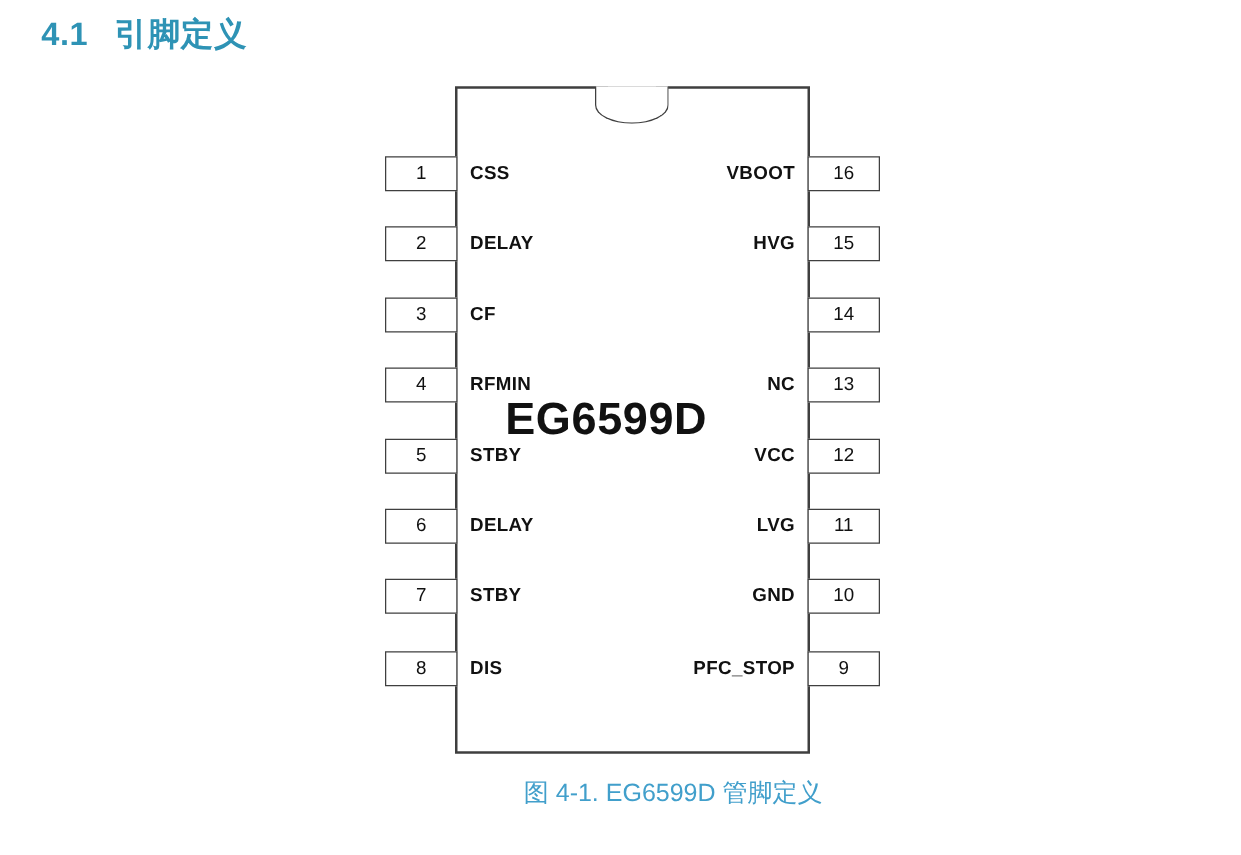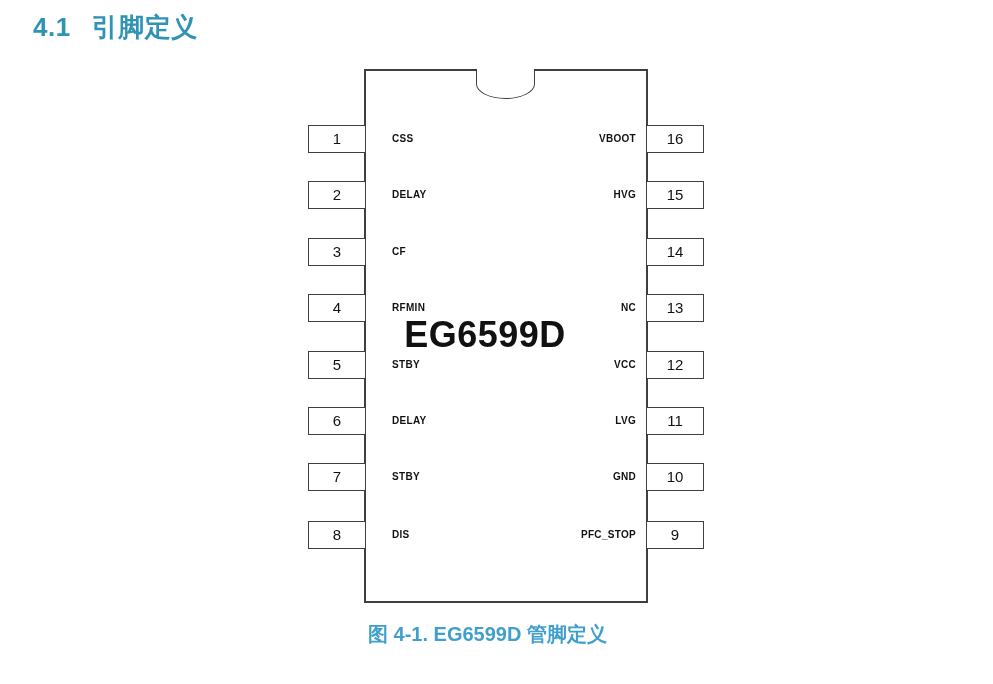--- a/index.html
+++ b/index.html
@@ -74,40 +74,38 @@
     font-size: 15px;
     line-height: 25px;
     color: #111111;
   }
   .pin-row.left  .pin-box { left: 308px; }
   .pin-row.right .pin-box { left: 646px; }
   .pin-label {
     position: absolute;
     top: 0; height: 28px;
     line-height: 28px;
-    font-size: 10px;
+    font-size: 15px;
     font-weight: bold;
     color: #111111;
     letter-spacing: 0.3px;
     white-space: nowrap;
-    margin-left: 16px;
   }
   .pin-row.left  .pin-label { left: 376px; text-align: left; }
   .pin-row.right .pin-label { right: 357px; width: 220px; text-align: right; }
 
   
   .caption {
     position: absolute;
     left: 368px; top: 621px;
     width: 290px;
-    text-align: left;
+    text-align: right;
     font-size: 20px;
     color: #419FCB;
     white-space: nowrap;
-    font-weight: bold;
   }
 </style>
 </head>
 <body>
 
 <div class="heading">
   <span class="sec-num">4.1</span><span>引脚定义</span>
 </div>
 
 <div class="chip-body">

